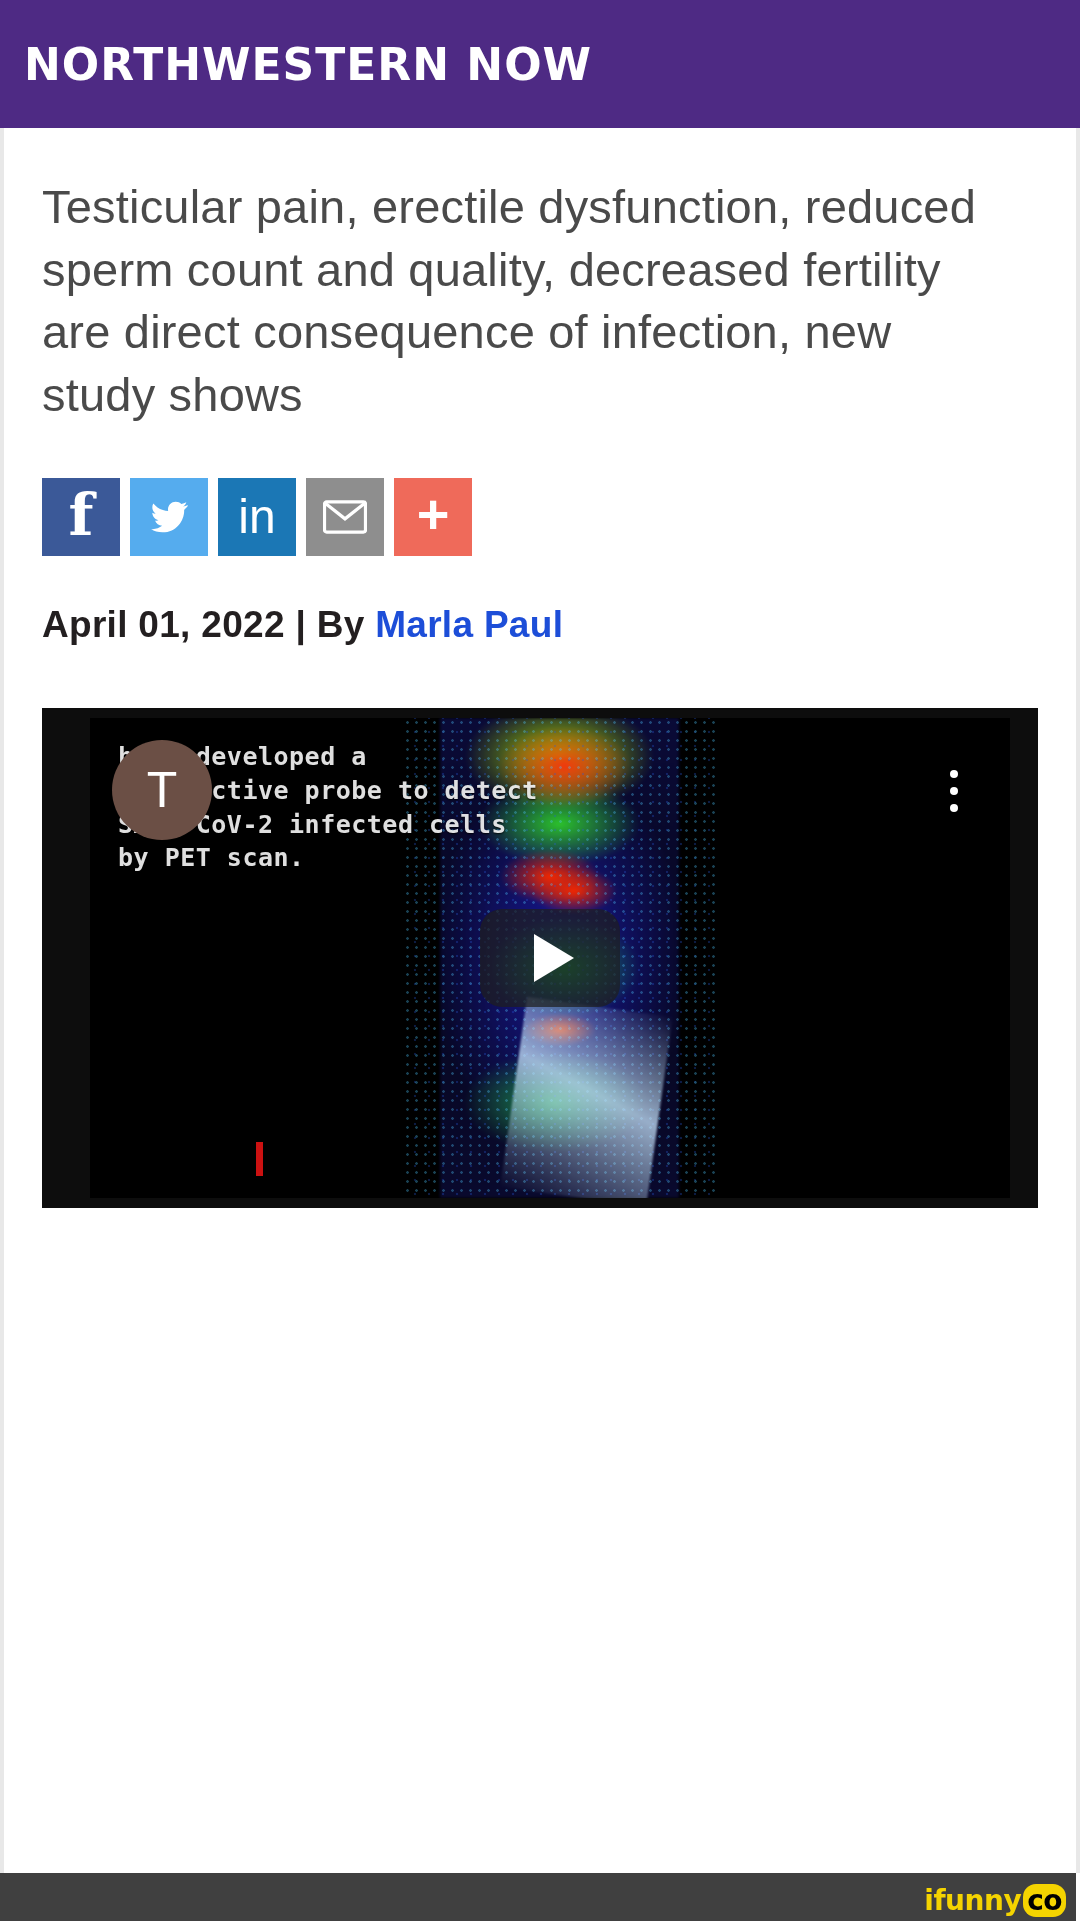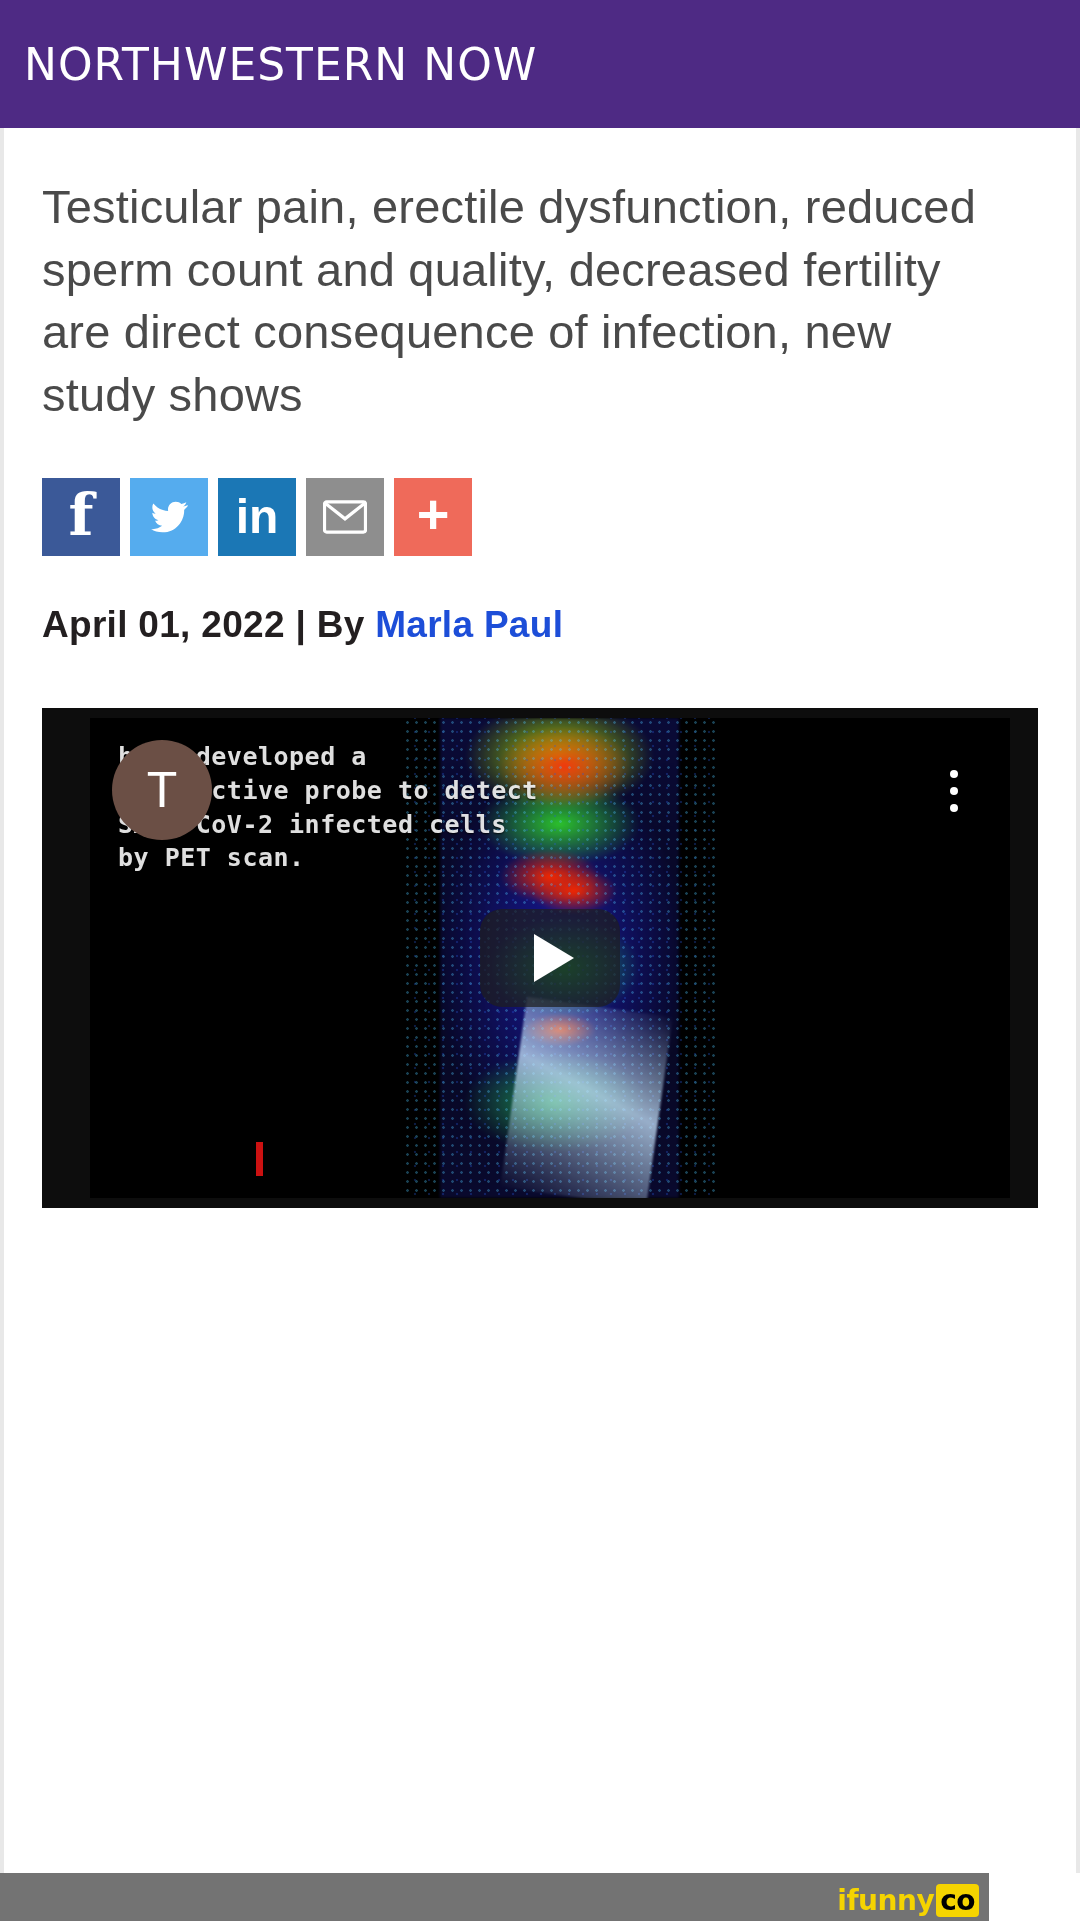--- a/index.html
+++ b/index.html
@@ -21,21 +21,21 @@
     height: 128px;
     display: flex;
     align-items: center;
     padding-left: 24px;
     box-sizing: border-box;
   }
   .topbar-title {
     color: #ffffff;
     font-size: 44px;
     letter-spacing: 1px;
-    font-weight: 400;
+    font-weight: 700;
     font-family: "DejaVu Sans", sans-serif;
   }
 
   
   .article {
     padding: 0 42px;
     box-sizing: border-box;
   }
   .headline {
     color: #4e2a84;
@@ -82,21 +82,21 @@
   .fb-glyph {
     font-family: "DejaVu Serif", serif;
     font-size: 58px;
     font-weight: bold;
     line-height: 1;
     margin-top: -4px;
   }
   .in-glyph {
     font-family: "Liberation Sans", sans-serif;
     font-size: 48px;
-    font-weight: bold;
+    font-weight: normal;
     line-height: 1;
   }
   .plus-glyph {
     font-size: 56px;
     font-weight: bold;
     line-height: 1;
     margin-top: -6px;
   }
 
   
@@ -261,41 +261,41 @@
     border-top: 24px solid transparent;
     border-bottom: 24px solid transparent;
     margin-left: 8px;
   }
 
   
   .bottombar {
     position: absolute;
     left: 0;
     bottom: 0;
-    width: 989px;
+    width: 1076px;
     height: 48px;
-    background: #737373;
+    background: #404040;
     text-align: center;
   }
   .ifunny {
     position: absolute;
     right: 10px;
     bottom: 4px;
     display: flex;
     align-items: center;
     font-family: "DejaVu Sans", sans-serif;
     font-size: 28px;
     font-weight: bold;
     color: #f5d400;
     letter-spacing: -0.5px;
   }
   .ifunny .co-badge {
     background: #f5d400;
     color: #000000;
-    border-radius: 4px;
+    border-radius: 13px;
     padding: 0 4px;
     margin-left: 2px;
   }
   .page-edge-left, .page-edge-right {
     position: absolute;
     top: 128px;
     bottom: 48px;
     width: 4px;
     background: #e8e8e8;
   }

